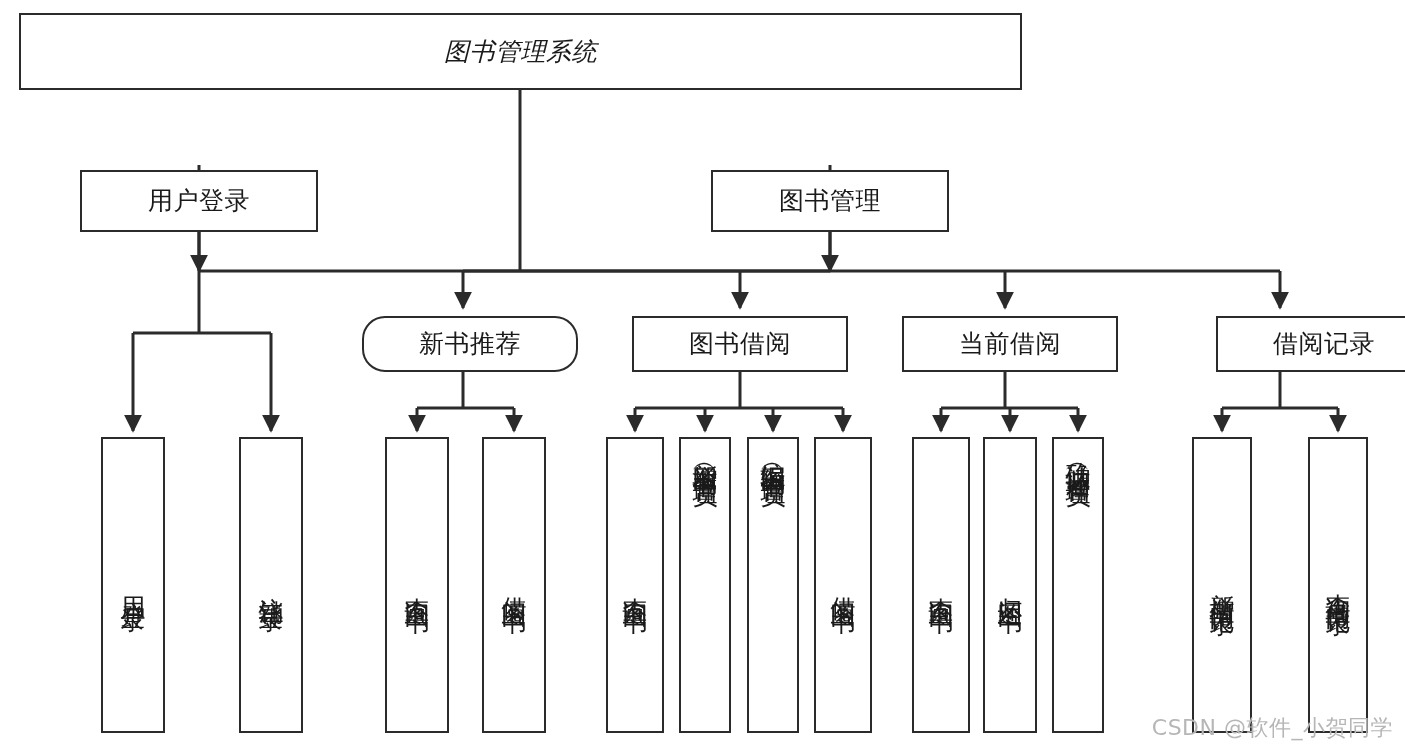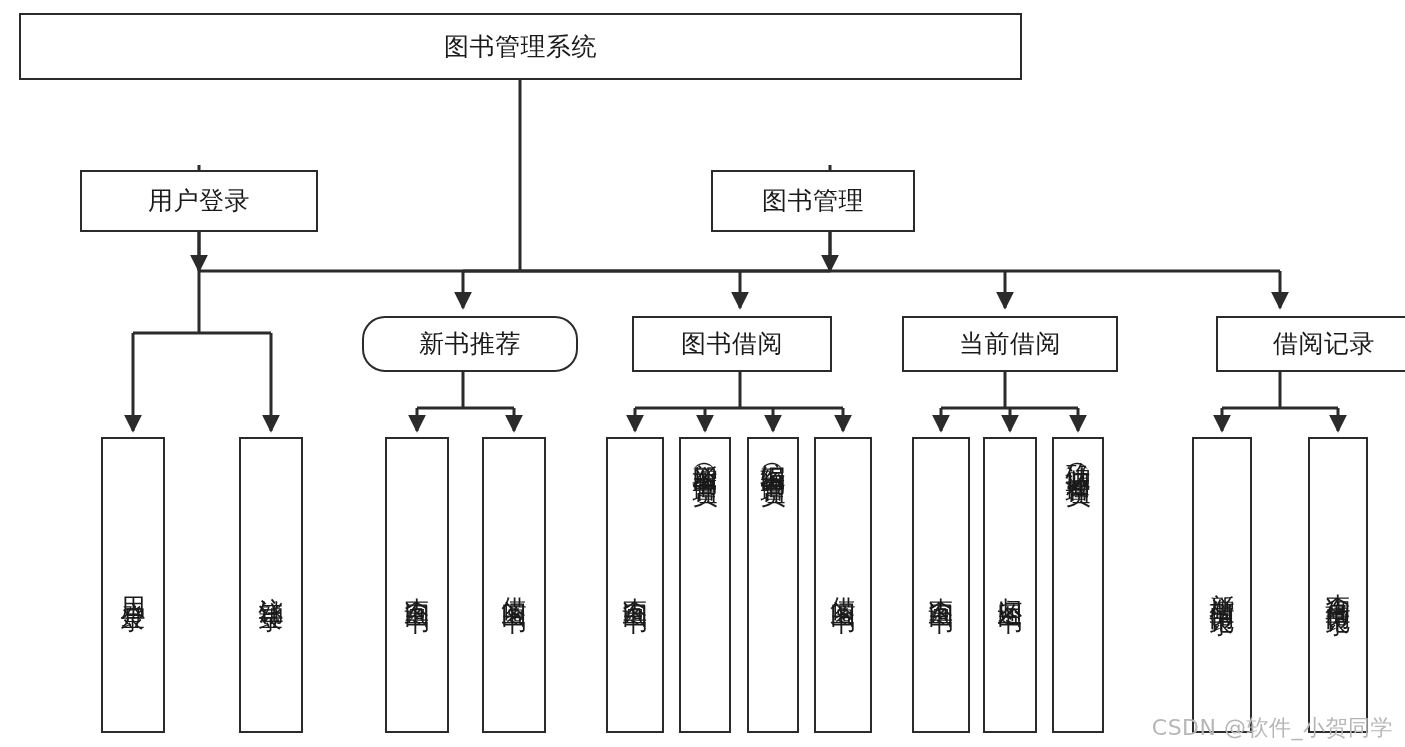--- a/index.html
+++ b/index.html
@@ -130,35 +130,35 @@
       <path d="M 1010 408 L 1010 431" marker-end="url(#arrow)"></path>
       <path d="M 1078 408 L 1078 431" marker-end="url(#arrow)"></path>
 
       <path d="M 1280 372 L 1280 408"></path>
       <path d="M 1222 408 L 1338 408"></path>
       <path d="M 1222 408 L 1222 431" marker-end="url(#arrow)"></path>
       <path d="M 1338 408 L 1338 431" marker-end="url(#arrow)"></path>
     </g>
   </svg>
 
-  <div class="node root horiz" style="left:19px; top:13px; width:1003px; height:67px;">
+  <div class="node root horiz" style="left:19px; top:13px; width:1003px; height:77px;font-style:italic;">
     <span class="label">图书管理系统</span>
   </div>
 
   <div class="node horiz" style="left:80px; top:170px; width:238px; height:62px;">
     <span class="label">用户登录</span>
   </div>
-  <div class="node horiz" style="left:711px; top:170px; width:204px; height:62px;">
+  <div class="node horiz" style="left:711px; top:170px; width:238px; height:62px;">
     <span class="label">图书管理</span>
   </div>
 
   <div class="node horiz" style="left:362px; top:316px; width:216px; height:56px;border-radius:23px;">
     <span class="label">新书推荐</span>
   </div>
-  <div class="node horiz" style="left:632px; top:316px; width:200px; height:56px;">
+  <div class="node horiz" style="left:632px; top:316px; width:216px; height:56px;">
     <span class="label">图书借阅</span>
   </div>
   <div class="node horiz" style="left:902px; top:316px; width:216px; height:56px;align-items:center;">
     <span class="label">当前借阅</span>
   </div>
   <div class="node horiz" style="left:1172px; top:316px; width:216px; height:56px;margin-left:44px;">
     <span class="label">借阅记录</span>
   </div>
 
   <div class="node vert" style="left:101px; top:437px; width:64px; height:296px;">

